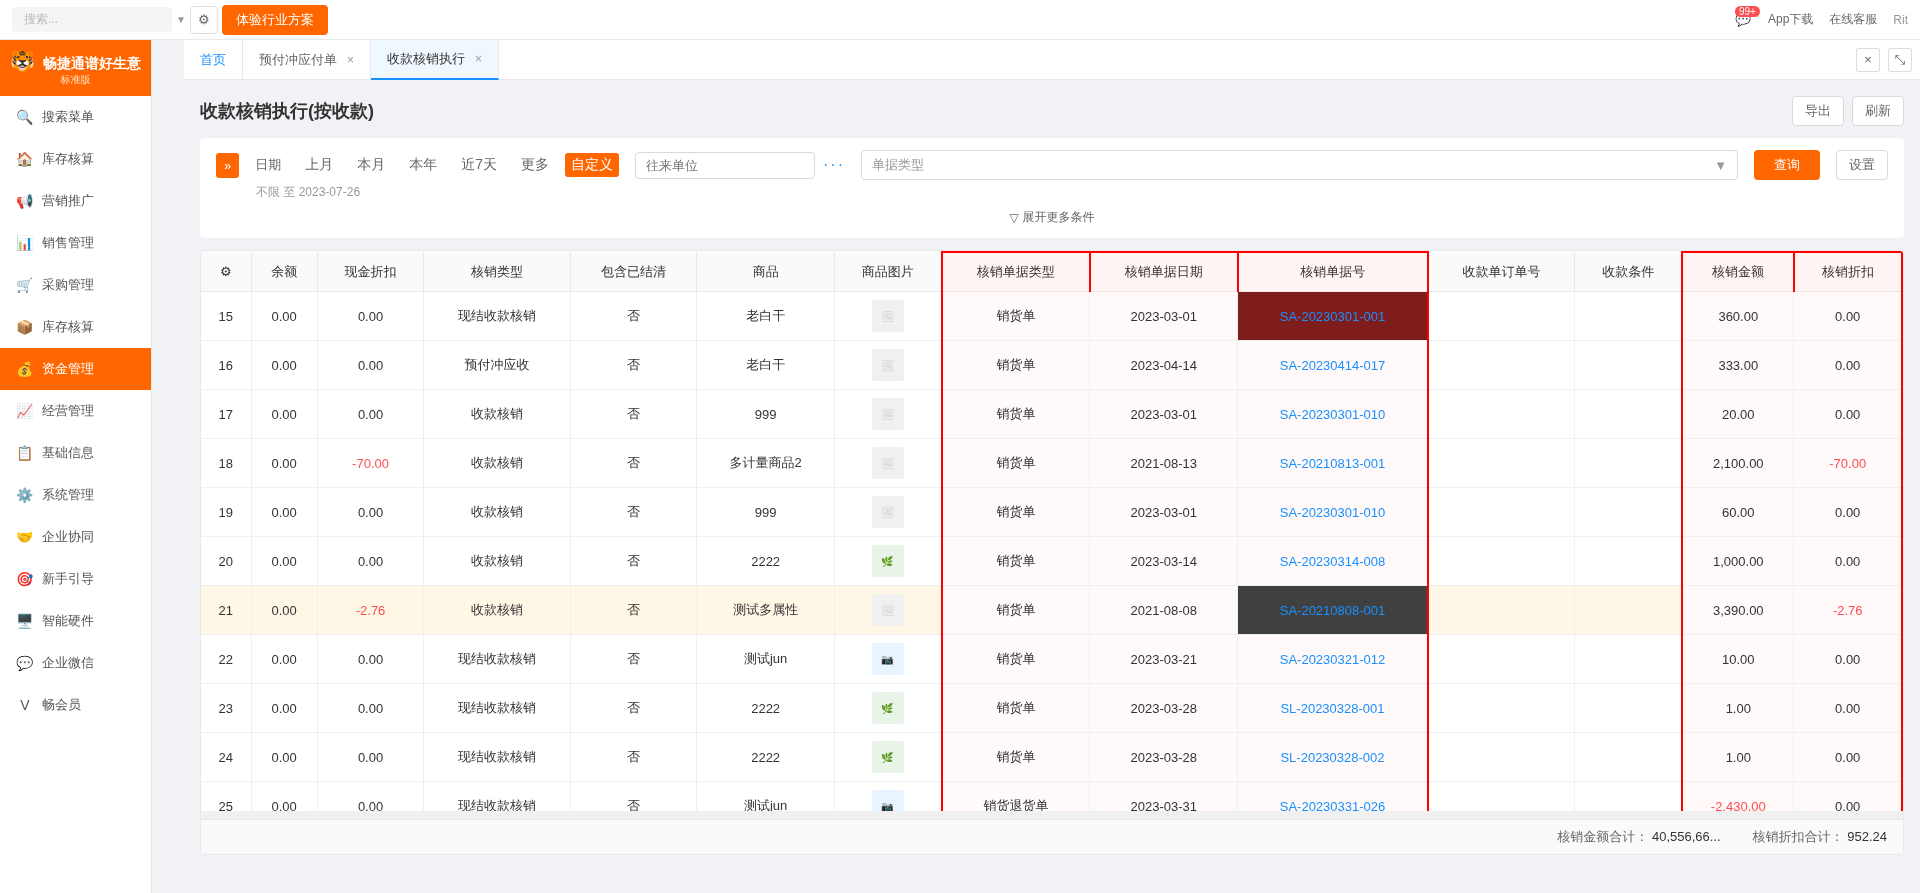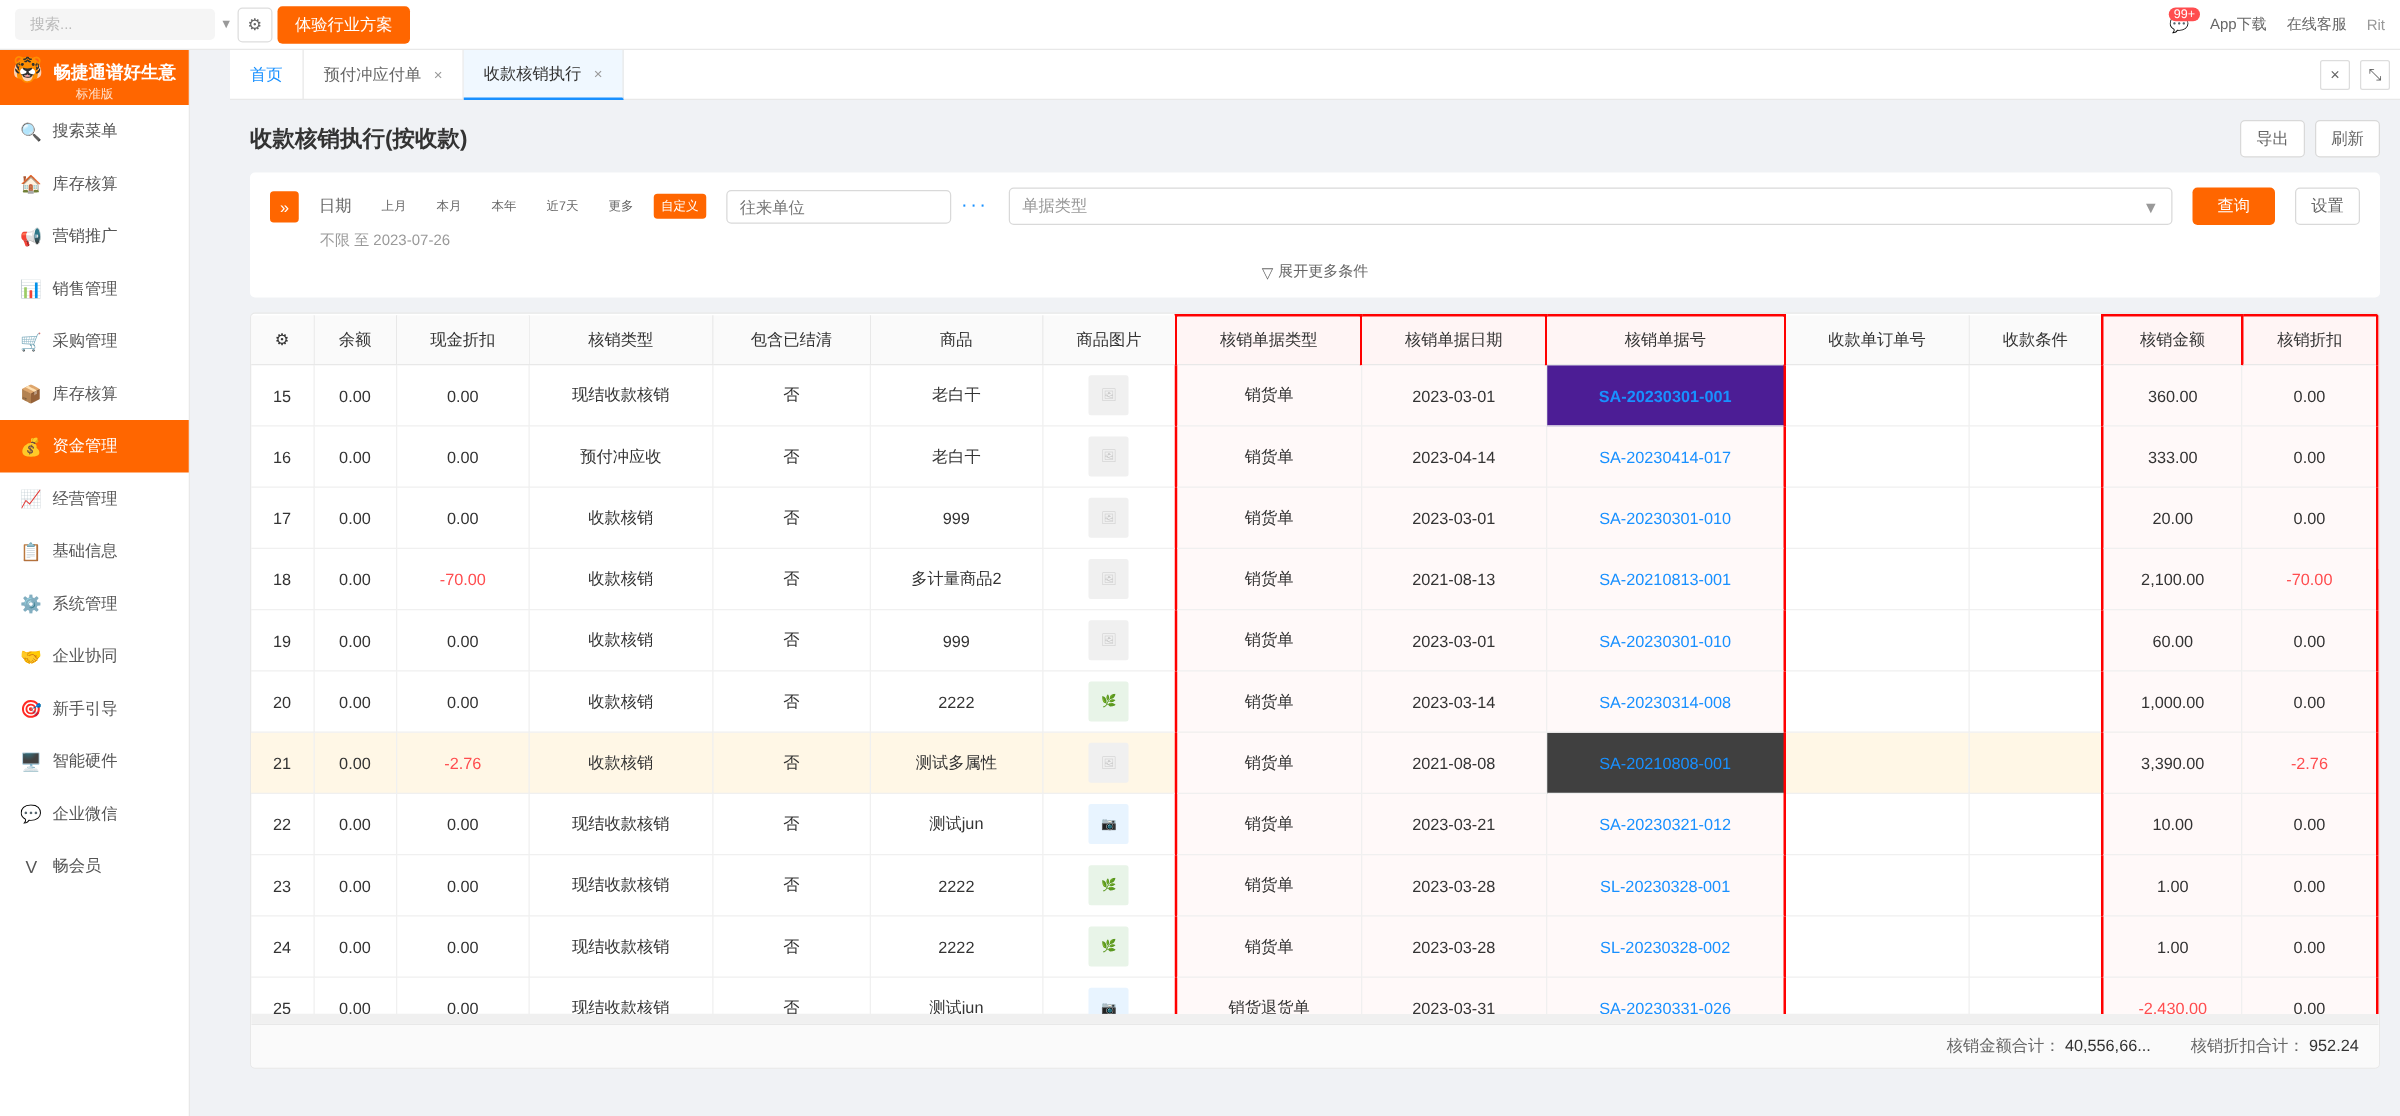--- a/index.html
+++ b/index.html
@@ -22,21 +22,21 @@
     .industry-btn { background: #ff6600; color: #fff; border: none; border-radius: 4px; padding: 6px 14px; font-size: 13px; cursor: pointer; }
     .top-bar-right { display: flex; align-items: center; gap: 16px; }
     .msg-icon { position: relative; cursor: pointer; }
     .badge { background: #ff4d4f; color: #fff; font-size: 10px; border-radius: 8px; padding: 0 4px; position: absolute; top: -6px; right: -8px; }
     .top-right-item { font-size: 12px; color: #666; cursor: pointer; display: flex; align-items: center; gap: 4px; }
     .user-area { font-size: 12px; color: #999; }
 
     
     .layout { display: flex; height: 853px; }
     .sidebar { width: 152px; background: #fff; border-right: 1px solid #e8e8e8; display: flex; flex-direction: column; }
-    .logo-area { height: 44px; background: #ff6600; display: flex; flex-direction: column; align-items: center; justify-content: center; color: #fff; }
+    .logo-area { height: 56px; background: #ff6600; display: flex; flex-direction: column; align-items: center; justify-content: center; color: #fff; }
     .logo-title { font-size: 14px; font-weight: bold; }
     .logo-sub { font-size: 10px; opacity: 0.8; }
     .sidebar-item { display: flex; align-items: center; gap: 8px; padding: 12px 16px; cursor: pointer; color: #555; font-size: 13px; }
     .sidebar-item.active { background: #ff6600; color: #fff; }
     .sidebar-icon { width: 18px; height: 18px; display: flex; align-items: center; justify-content: center; font-size: 14px; }
 
     
     .main { flex: 1; display: flex; flex-direction: column; overflow: hidden; margin-left: 32px; }
 
     
@@ -54,21 +54,21 @@
     .page-header { display: flex; align-items: center; justify-content: space-between; margin-bottom: 12px; }
     .page-title { font-size: 18px; font-weight: bold; color: #333; }
     .header-actions { display: flex; gap: 8px; }
     .btn-outline { border: 1px solid #d9d9d9; background: #fff; border-radius: 4px; padding: 5px 12px; font-size: 13px; cursor: pointer; color: #666; display: flex; align-items: center; gap: 4px; }
 
     
     .filter-bar { background: #fff; border-radius: 4px; padding: 12px 16px; margin-bottom: 12px; }
     .filter-row { display: flex; align-items: center; gap: 16px; flex-wrap: wrap; }
     .filter-label { font-size: 13px; color: #666; white-space: nowrap; }
     .filter-group { display: flex; align-items: center; gap: 8px; }
-    .date-btn { padding: 3px 8px; font-size: 10px; cursor: pointer; color: #666; border: none; background: transparent; }
+    .date-btn { padding: 3px 8px; font-size: 14px; cursor: pointer; color: #666; border: none; background: transparent; }
     .date-btn.custom { color: #fff; background: #ff6600; border-radius: 3px; padding: 3px 6px; }
     .filter-input { border: 1px solid #d9d9d9; border-radius: 4px; padding: 5px 10px; font-size: 13px; color: #999; min-width: 160px; }
     .filter-dots { color: #1890ff; cursor: pointer; font-size: 16px; letter-spacing: 2px; }
     .filter-select { border: 1px solid #d9d9d9; border-radius: 4px; padding: 5px 10px; font-size: 13px; color: #999; min-width: 160px; display: flex; align-items: center; justify-content: space-between; cursor: pointer; }
     .btn-query { background: #ff6600; color: #fff; border: none; border-radius: 4px; padding: 6px 20px; font-size: 13px; cursor: pointer; }
     .btn-setting { border: 1px solid #d9d9d9; background: #fff; border-radius: 4px; padding: 5px 12px; font-size: 13px; cursor: pointer; color: #666; }
     .expand-row { display: flex; justify-content: center; margin-top: 8px; }
     .expand-btn { display: flex; align-items: center; gap: 4px; color: #666; font-size: 12px; cursor: pointer; background: none; border: none; }
 
     
@@ -276,21 +276,21 @@
             <tr>
     <td>15</td>
     <td>0.00</td>
     <td class="">0.00</td>
     <td>现结收款核销</td>
     <td>否</td>
     <td>老白干</td>
     <td style="text-align:center;"><div class="img-placeholder">🖼</div></td>
     <td style="border-left: 2px solid red; background: #fff9f9;">销货单</td>
     <td style="background: #fff9f9;">2023-03-01</td>
-    <td style="border-right: 2px solid red; background: #4c1d95; font-weight: bold;"><a class="link-text">SA-20230301-001</a></td>
+    <td style="border-right: 2px solid red; background: #7f1d1d;"><a class="link-text">SA-20230301-001</a></td>
     <td></td>
     <td></td>
     <td class="" style="border-left: 2px solid red; background: #fff9f9;">360.00</td>
     <td class="" style="border-right: 2px solid red; background: #fff9f9;">0.00</td>
   </tr>
                 <tr>
     <td>16</td>
     <td>0.00</td>
     <td class="">0.00</td>
     <td>预付冲应收</td>

